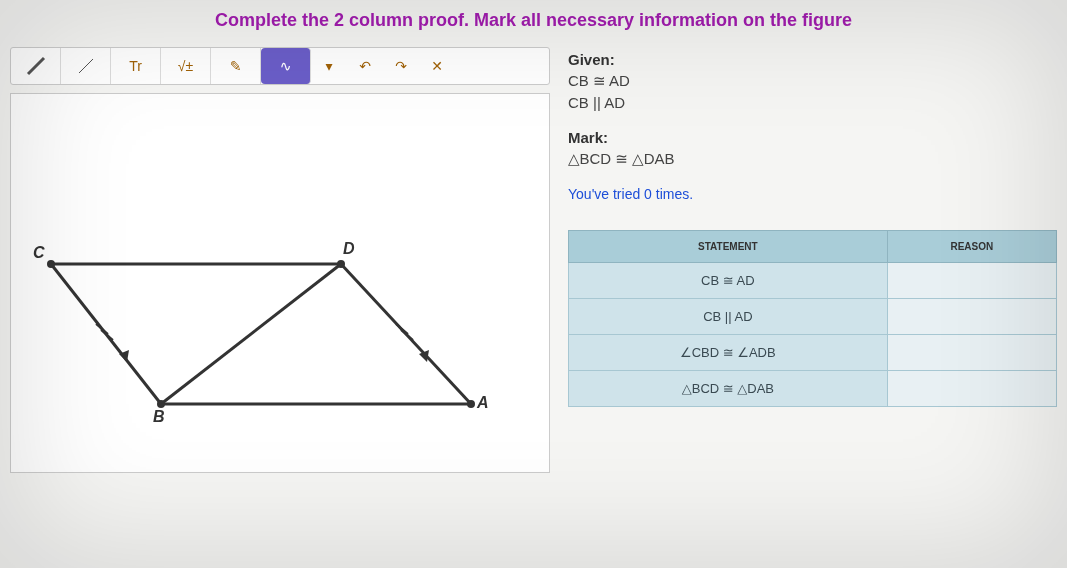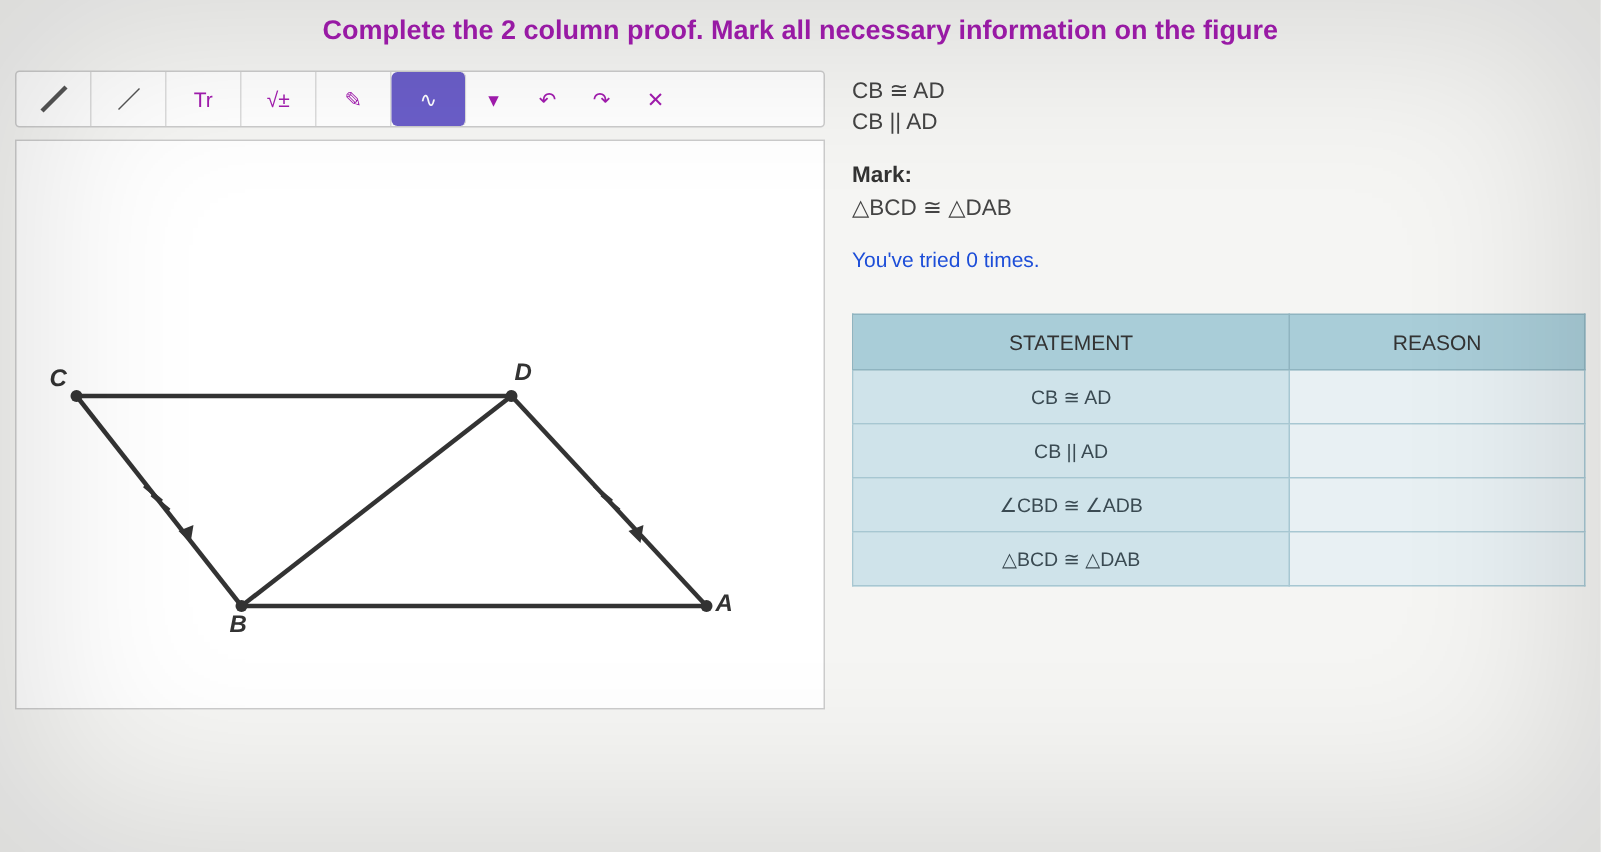--- a/index.html
+++ b/index.html
@@ -2,33 +2,33 @@
 <html><head>
 <meta charset="utf-8">
 <style>
 *{box-sizing:border-box;margin:0;padding:0}
 body{width:1067px;height:568px;font-family:Arial,Helvetica,sans-serif;background:#f5f5f3;color:#444;overflow:hidden;position:relative}
 .page-title{text-align:center;padding:10px 0 16px;font-size:18px;color:#a21caf;font-weight:600}
 .content{display:flex;padding:0 10px;gap:18px}
 .left{flex:0 0 540px}
 .right{flex:1}
 .toolbar{display:flex;gap:0;border:1px solid #ccc;background:#fff;border-radius:3px;overflow:hidden;margin-bottom:8px}
-.tool{flex:none;width:50px;height:36px;display:flex;align-items:center;justify-content:center;border-right:1px solid #ddd;font-size:14px;color:#a21caf}
+.tool{flex:none;width:50px;height:36px;display:flex;align-items:center;justify-content:center;border-right:1px solid #ddd;font-size:14px;color:#a16207}
 .tool:last-child{border-right:none}
 .tool.active{background:#6b5ec9;color:#fff;border-radius:4px}
 .tool.small{width:36px;border-right:none}
 .canvas{border:1px solid #ccc;background:#fff;height:380px;position:relative}
 .figure{position:absolute;left:30px;top:160px;width:480px;height:170px}
 .label{position:absolute;font-weight:700;font-style:italic;color:#333;font-size:16px}
 .given-block{margin-bottom:18px;margin-top:4px}
 .given-block b{color:#333}
 .line{font-size:15px;color:#444;margin:4px 0}
 .attempt{font-size:14px;color:#1d4ed8;margin:14px 0 28px}
 table.proof{border-collapse:collapse;width:100%;max-width:560px;border:1px solid #9bbcc8}
-table.proof th{background:#a9cdd8;color:#333;font-weight:400;padding:10px 8px;font-size:14px;border:1px solid #8fb4c0}
+table.proof th{background:#a9cdd8;color:#333;font-weight:700;padding:10px 8px;font-size:10px;border:1px solid #8fb4c0}
 table.proof td{background:#cfe3ea;border:1px solid #a7c7d2;padding:10px 8px;text-align:center;font-size:13px;color:#3a4a52}
 table.proof td.reason{background:#e8f0f3}
 .vignette{position:absolute;inset:0;pointer-events:none;box-shadow:inset 0 0 120px 20px rgba(0,0,0,.12)}
 </style>
 </head>
 <body>
 
 <div class="page-title">Complete the 2 column proof. Mark all necessary information on the figure</div>
 
 <div class="content">
@@ -92,20 +92,21 @@
         <div class="label" style="left:-8px;top:-10px">C</div>
         <div class="label" style="left:302px;top:-14px">D</div>
         <div class="label" style="left:112px;top:154px">B</div>
         <div class="label" style="left:436px;top:140px">A</div>
       </div>
     </div>
   </div>
 
   <div class="right">
     <div class="given-block">
+      <div class="line"><b>Given:</b></div>
       <div class="line">CB ≅ AD</div>
       <div class="line">CB || AD</div>
     </div>
     <div class="given-block">
       <div class="line"><b>Mark:</b></div>
       <div class="line">△BCD ≅ △DAB</div>
     </div>
     <div class="attempt">You've tried 0 times.</div>
 
     <table class="proof">

